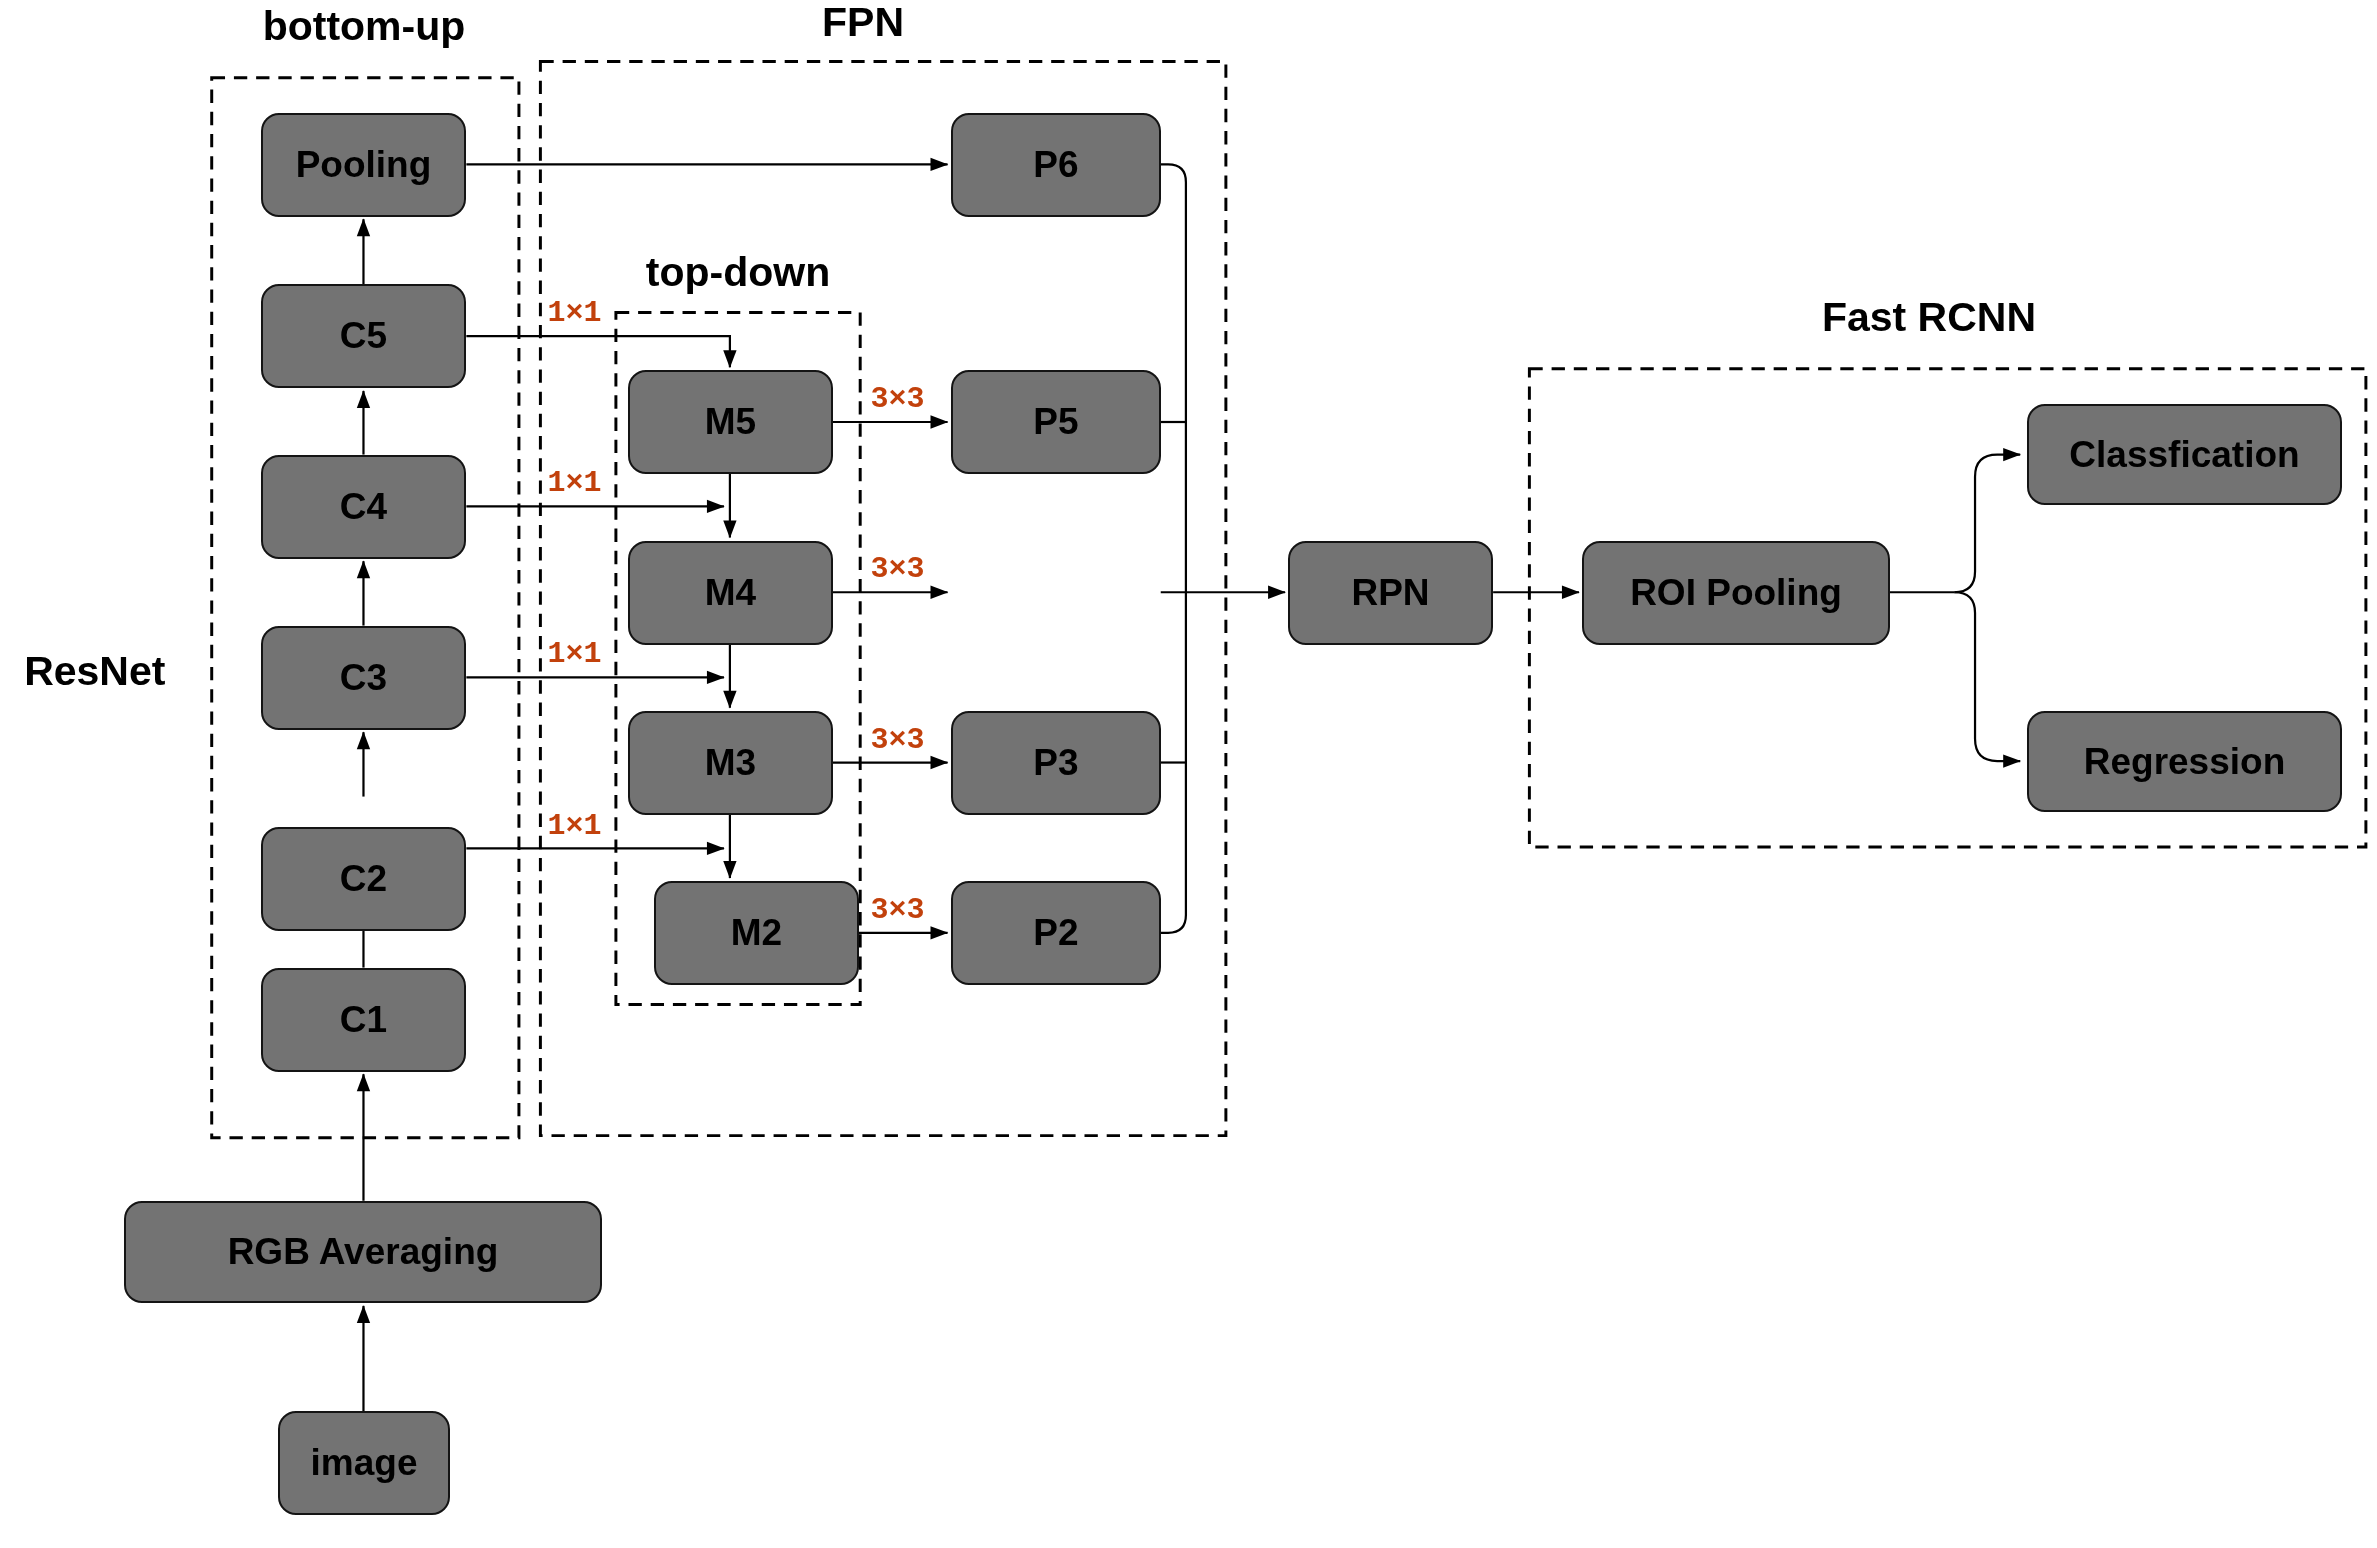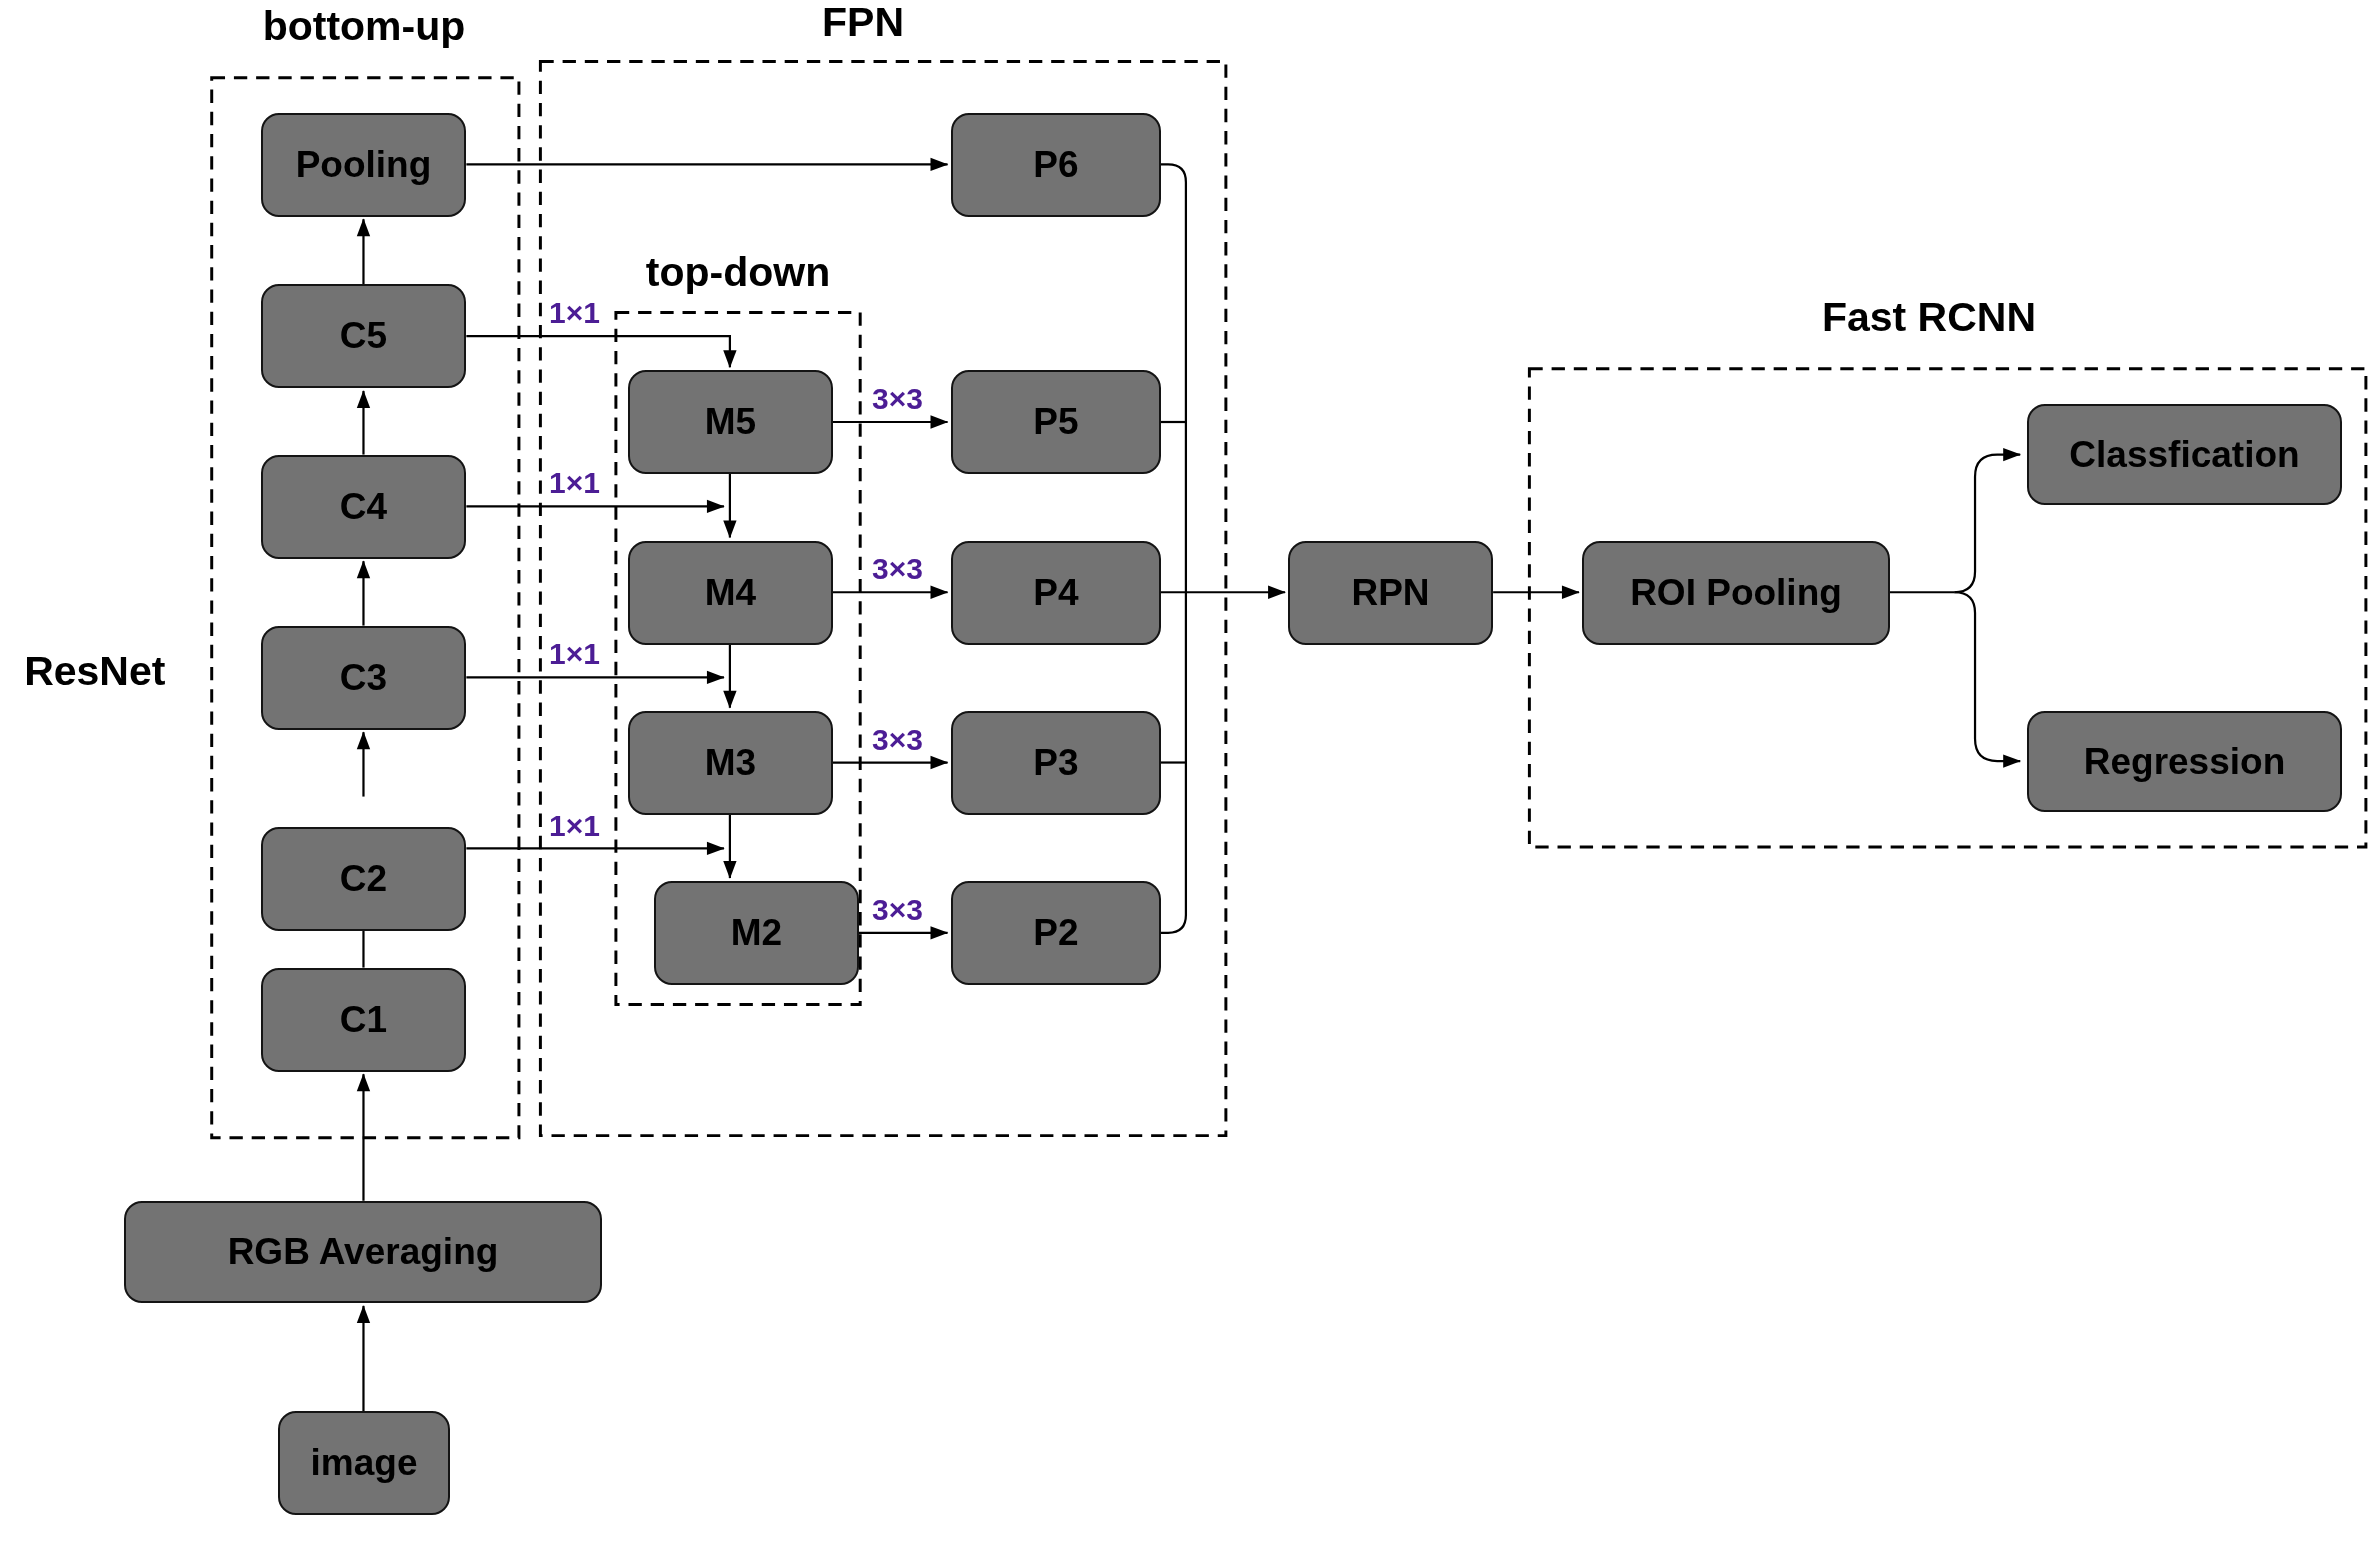--- a/index.html
+++ b/index.html
@@ -48,23 +48,24 @@
     white-space: nowrap;
     z-index: 3;
   }
   .conv-label {
     position: absolute;
     display: flex;
     align-items: flex-end;
     justify-content: center;
     font-weight: bold;
     font-size: 30px;
-    color: #4c1d95;
+    color: #c2410c;
     white-space: nowrap;
     z-index: 3;
+    font-family: Liberation Mono, monospace;
   }
 </style>
 </head>
 <body>
 
 <div id="canvas">
 
   <svg id="wires" viewBox="0 0 3211 2091" xmlns="http://www.w3.org/2000/svg">
     <defs>
       <marker id="arrow" markerUnits="userSpaceOnUse" markerWidth="28" markerHeight="22" refX="24" refY="10" orient="auto">
@@ -141,21 +142,20 @@
   <div class="node" style="left:261px; top:827px; width:205px; height:104px;">C2</div>
   <div class="node" style="left:261px; top:968px; width:205px; height:104px;">C1</div>
 
   <div class="node" style="left:628px; top:370px; width:205px; height:104px;">M5</div>
   <div class="node" style="left:628px; top:541px; width:205px; height:104px;">M4</div>
   <div class="node" style="left:628px; top:711px; width:205px; height:104px;">M3</div>
   <div class="node" style="left:628px; top:881px; width:205px; height:104px;margin-left:26px;">M2</div>
 
   <div class="node" style="left:951px; top:113px; width:210px; height:104px;">P6</div>
   <div class="node" style="left:951px; top:370px; width:210px; height:104px;">P5</div>
-  <div class="node" style="left:951px; top:541px; width:210px; height:104px;">P4</div>
   <div class="node" style="left:951px; top:711px; width:210px; height:104px;">P3</div>
   <div class="node" style="left:951px; top:881px; width:210px; height:104px;">P2</div>
 
   <div class="node" style="left:1288px; top:541px; width:205px; height:104px;">RPN</div>
   <div class="node" style="left:1582px; top:541px; width:308px; height:104px;">ROI Pooling</div>
   <div class="node" style="left:2027px; top:404px; width:315px; height:101px;">Classfication</div>
   <div class="node" style="left:124px; top:1201px; width:478px; height:102px;">RGB Averaging</div>
 
   <div class="node" style="left:2027px; top:711px; width:315px; height:101px;">Regression</div>
   <div class="node" style="left:278px; top:1411px; width:172px; height:104px;">image</div>

